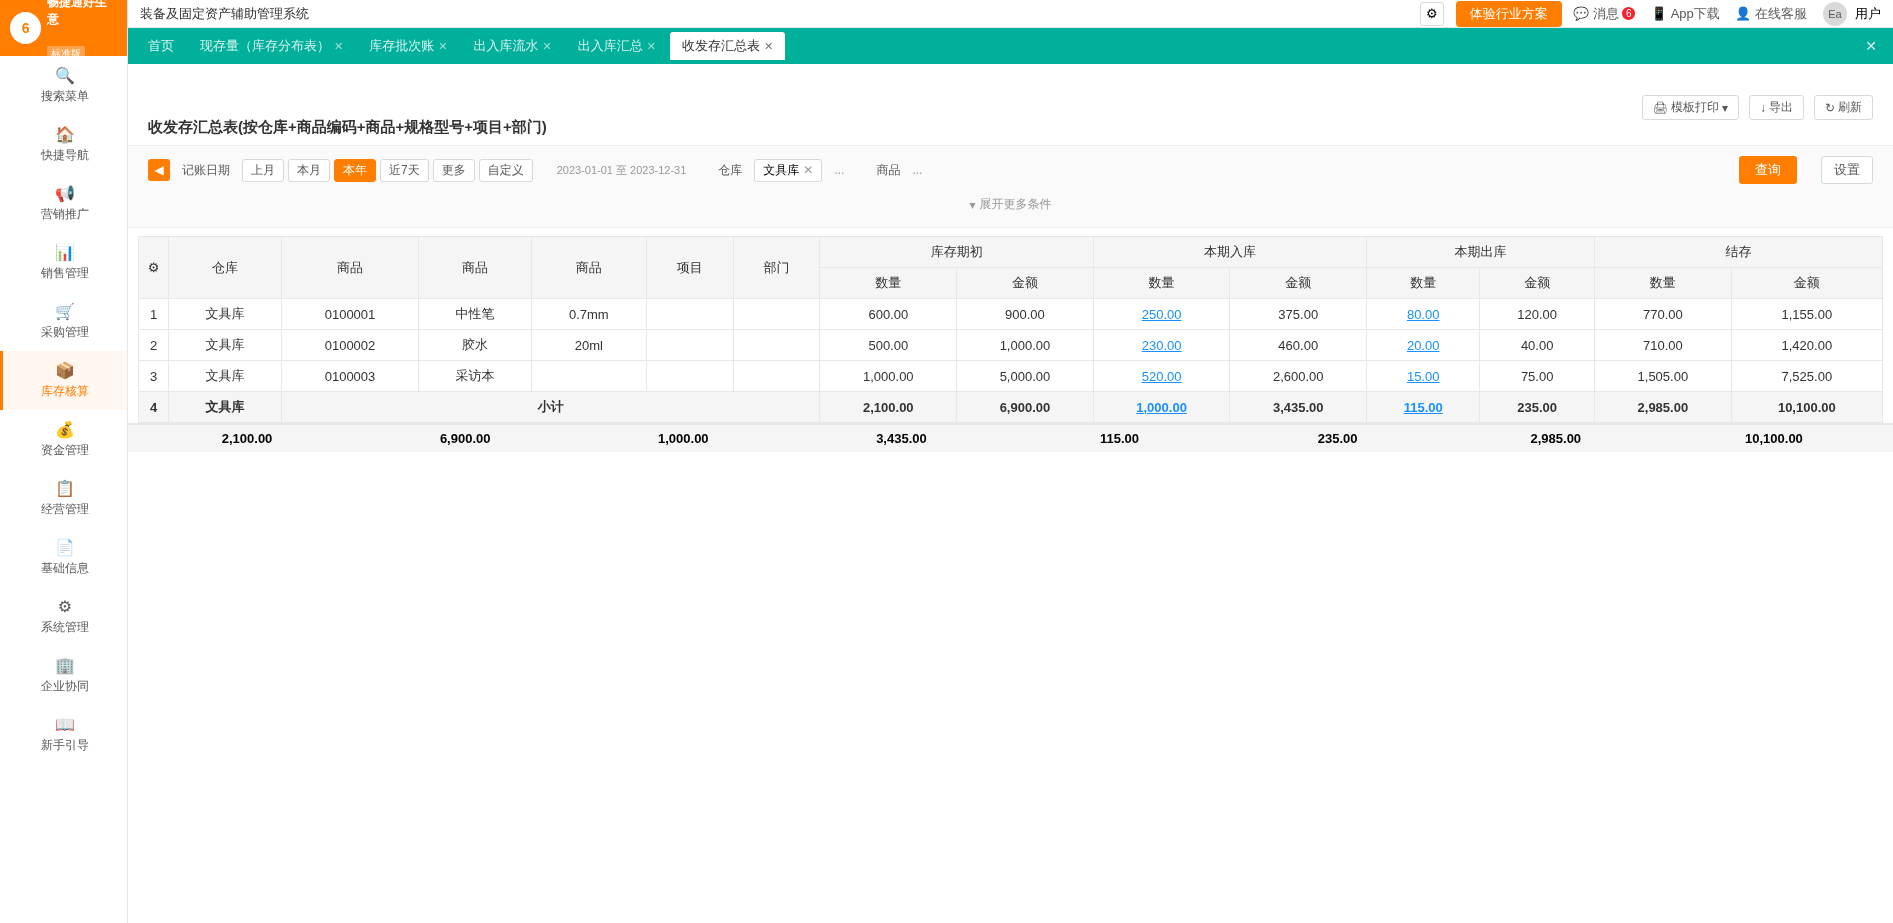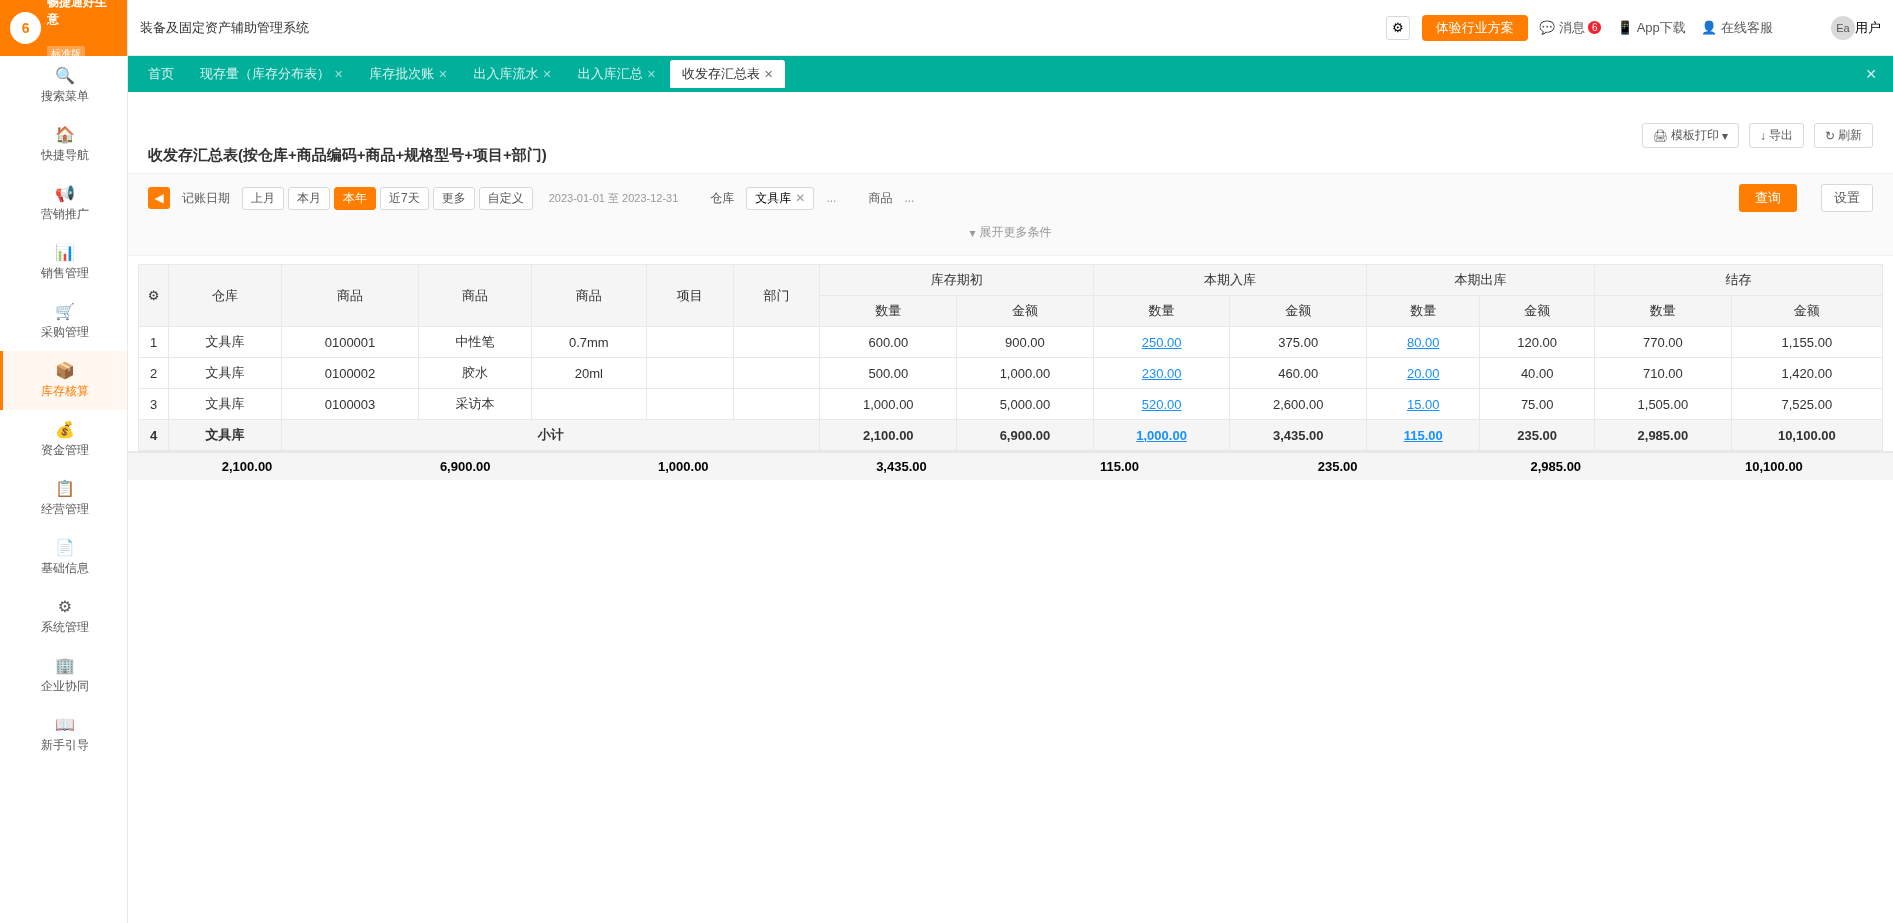--- a/index.html
+++ b/index.html
@@ -37,21 +37,21 @@
       cursor: pointer; color: #595959; font-size: 12px;
       border-left: 3px solid transparent;
       transition: all 0.2s;
     }
     .sidebar-item.active { background: #fff7f0; color: #ff7d00; border-left: 3px solid #ff7d00; }
     .sidebar-item .icon { font-size: 16px; margin-bottom: 3px; }
 
     
     .main-content { flex: 1; display: flex; flex-direction: column; overflow: hidden; }
     .top-bar {
-      height: 56px;
+      height: 28px;
       background: #fff;
       display: flex; align-items: center;
       padding: 0 12px;
       border-bottom: 1px solid #e8e8e8;
       gap: 12px;
     }
     .top-bar-title { font-size: 13px; color: #333; flex: 1; }
     .top-bar-actions { display: flex; align-items: center; gap: 16px; }
     .top-bar-btn {
       background: #ff7d00; color: #fff;
@@ -105,21 +105,21 @@
       width: 22px; height: 22px;
       background: #ff7d00; color: #fff;
       border: none; border-radius: 3px; cursor: pointer;
       display: flex; align-items: center; justify-content: center;
       font-size: 12px; flex-shrink: 0;
     }
     .filter-label { font-size: 12px; color: #595959; white-space: nowrap; }
     .date-btns { display: flex; gap: 4px; align-items: center; }
     .date-btn { padding: 2px 8px; border: 1px solid #d9d9d9; background: #fff; border-radius: 3px; cursor: pointer; font-size: 12px; color: #595959; }
     .date-btn.active { background: #ff7d00; color: #fff; border-color: #ff7d00; }
-    .date-range { font-size: 11px; color: #999; margin-left: 4px; }
+    .date-range { font-size: 11px; color: #999; margin-left: 12px; }
     .filter-tag {
       display: flex; align-items: center; gap: 4px;
       border: 1px solid #d9d9d9; background: #fff;
       padding: 2px 8px; border-radius: 3px; font-size: 12px;
     }
     .filter-tag-close { cursor: pointer; color: #999; }
     .filter-more { color: #999; font-size: 12px; cursor: pointer; }
     .btn-query { background: #ff7d00; color: #fff; border: none; padding: 4px 16px; border-radius: 3px; cursor: pointer; font-size: 13px; }
     .btn-set { background: #fff; color: #595959; border: 1px solid #d9d9d9; padding: 4px 12px; border-radius: 3px; cursor: pointer; font-size: 13px; }
     .expand-more { display: flex; align-items: center; gap: 4px; color: #999; font-size: 12px; cursor: pointer; justify-content: center; padding: 4px 0; }
@@ -238,21 +238,21 @@
         <span class="badge">6</span>
       </div>
       <div class="top-bar-icon">
         <span>📱</span>
         <span>App下载</span>
       </div>
       <div class="top-bar-icon">
         <span>👤</span>
         <span>在线客服</span>
       </div>
-      <div style="display:flex;align-items:center;gap:0;margin-left:42px;">
+      <div style="display:flex;align-items:center;gap:8px;">
         <div class="user-avatar">Ea</div>
         <span>用户</span>
       </div>
     </div>
   </div>
 
   <div class="tabs">
     <div id="tabs-container" style="display:flex;gap:2px;align-items:center;flex:1;">
         <div class="tab">
           <span>首页</span>

